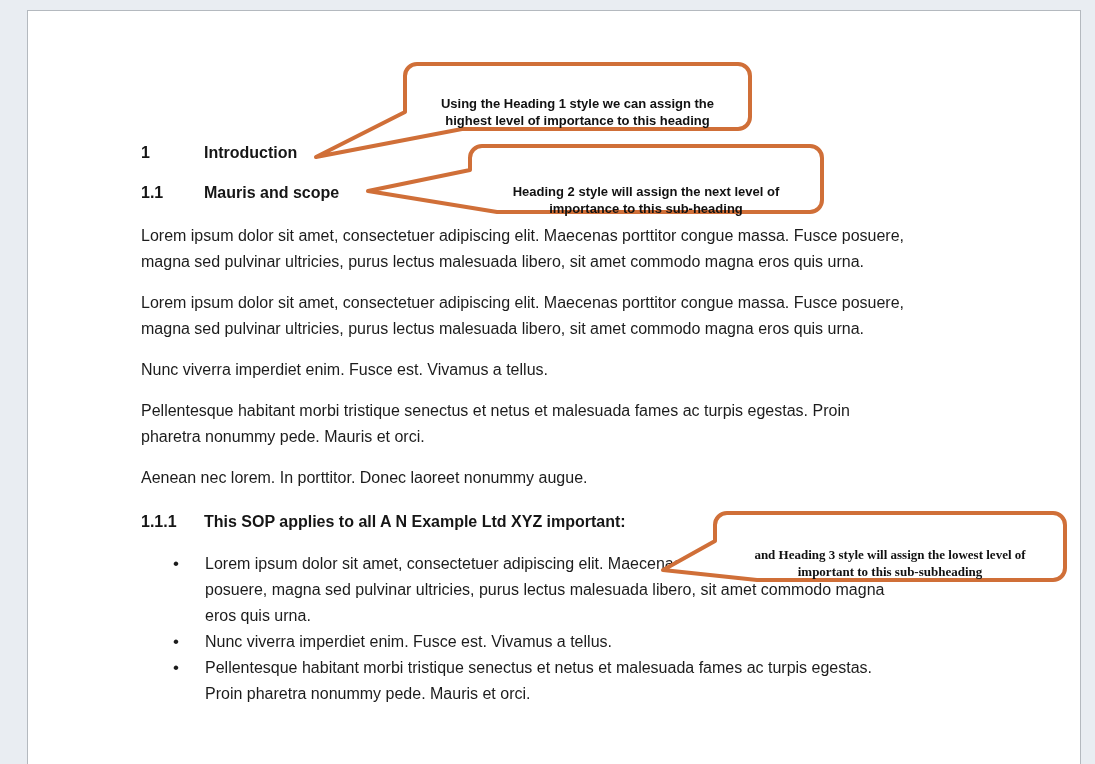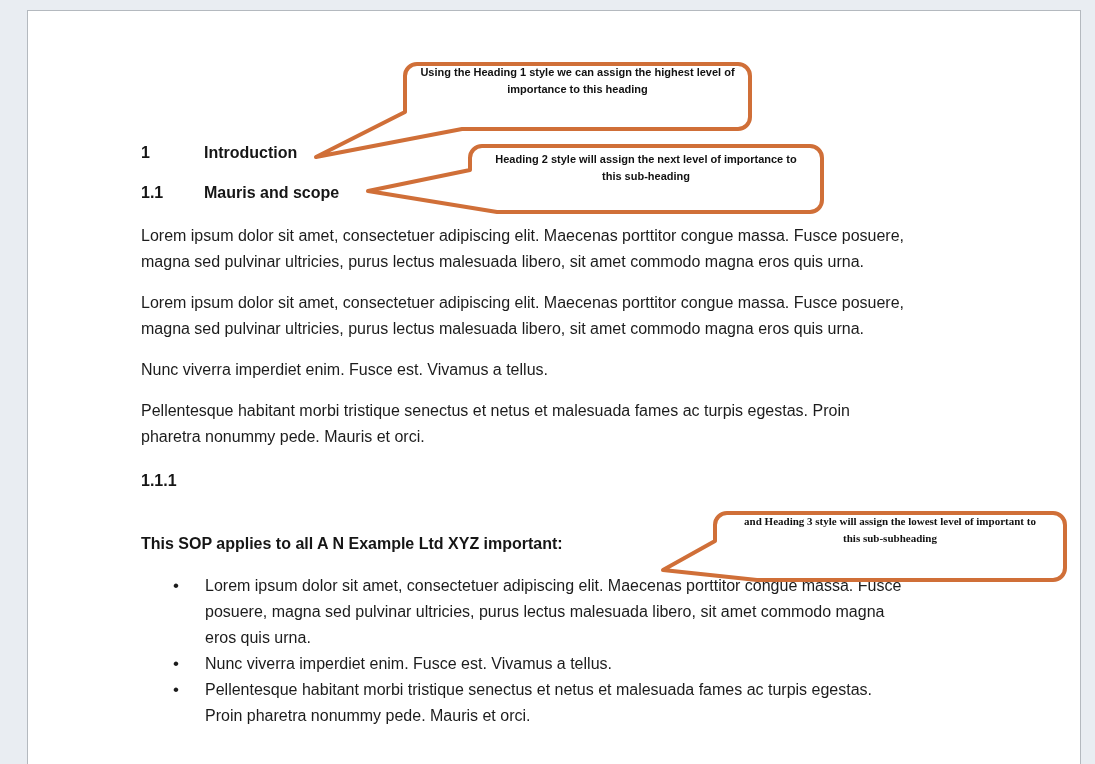--- a/index.html
+++ b/index.html
@@ -27,21 +27,21 @@
   .doc-heading{
     display:flex;
     font-weight:bold;
     font-size:16px;
     line-height:19px;
     color:#161616;
     margin:0 0 21px 0;
   }
   .doc-heading .h-num{flex:0 0 63px;}
   .doc-heading.h3-row .h-num{flex:0 0 63px;}
-  .doc-heading.h3-row{margin:21px 0 20px 0;flex-direction:column;}
+  .doc-heading.h3-row{margin:21px 0 20px 0;}
   .body-p{
     font-size:16px;
     line-height:26px;
     margin:14px 0 15px 0;
   }
   ul.doc-bullets{
     list-style:none;
     margin:0;padding:0;
   }
   ul.doc-bullets li{
@@ -63,25 +63,25 @@
   }
   .callout-layer path{
     fill:#ffffff;
     stroke:#d06f38;
     stroke-width:4;
     stroke-linejoin:round;
   }
   .callout-text{
     position:absolute;
     display:flex;
-    align-items:flex-start;
+    align-items:flex-end;
     justify-content:center;
     text-align:center;
     font-weight:bold;
-    font-size:11px;
+    font-size:13px;
     line-height:17px;
     color:#111111;
   }
   .callout-text span{display:block;}
   .ct-1{left:405px;top:64px;width:345px;height:65px;}
   .ct-1 span{max-width:318px;}
   .ct-2{left:470px;top:151px;width:352px;height:66px;}
   .ct-2 span{max-width:312px;}
   .ct-3{left:715px;top:513px;width:350px;height:67px;font-family:Liberation Serif, serif;}
   .ct-3 span{max-width:302px;}
@@ -99,20 +99,21 @@
 
     <div class="doc-heading">
       <span class="h-num">1.1</span>
       <span class="h-txt">Mauris and scope</span>
     </div>
 
     <p class="body-p">Lorem ipsum dolor sit amet, consectetuer adipiscing elit. Maecenas porttitor congue massa. Fusce posuere, magna sed pulvinar ultricies, purus lectus malesuada libero, sit amet commodo magna eros quis urna.</p>
     <p class="body-p">Lorem ipsum dolor sit amet, consectetuer adipiscing elit. Maecenas porttitor congue massa. Fusce posuere, magna sed pulvinar ultricies, purus lectus malesuada libero, sit amet commodo magna eros quis urna.</p>
     <p class="body-p">Nunc viverra imperdiet enim. Fusce est. Vivamus a tellus.</p>
     <p class="body-p">Pellentesque habitant morbi tristique senectus et netus et malesuada fames ac turpis egestas. Proin pharetra nonummy pede. Mauris et orci.</p>
+    <p class="body-p">Aenean nec lorem. In porttitor. Donec laoreet nonummy augue.</p>
 
     <div class="doc-heading h3-row">
       <span class="h-num">1.1.1</span>
       <span class="h-txt">This SOP applies to all A N Example Ltd XYZ important:</span>
     </div>
 
     <ul class="doc-bullets">
       <li>Lorem ipsum dolor sit amet, consectetuer adipiscing elit. Maecenas porttitor congue massa. Fusce posuere, magna sed pulvinar ultricies, purus lectus malesuada libero, sit amet commodo magna eros quis urna.</li>
       <li>Nunc viverra imperdiet enim. Fusce est. Vivamus a tellus.</li>
       <li>Pellentesque habitant morbi tristique senectus et netus et malesuada fames ac turpis egestas. Proin pharetra nonummy pede. Mauris et orci.</li>

